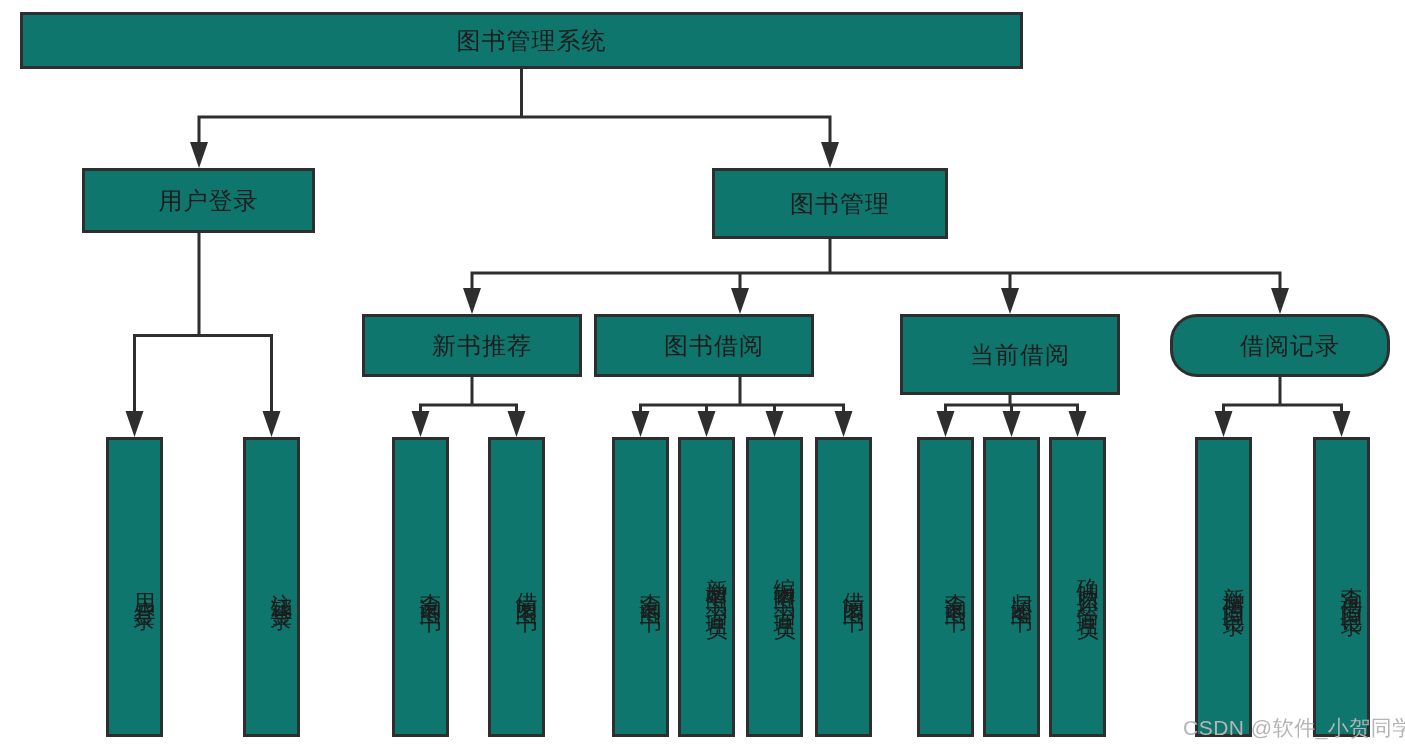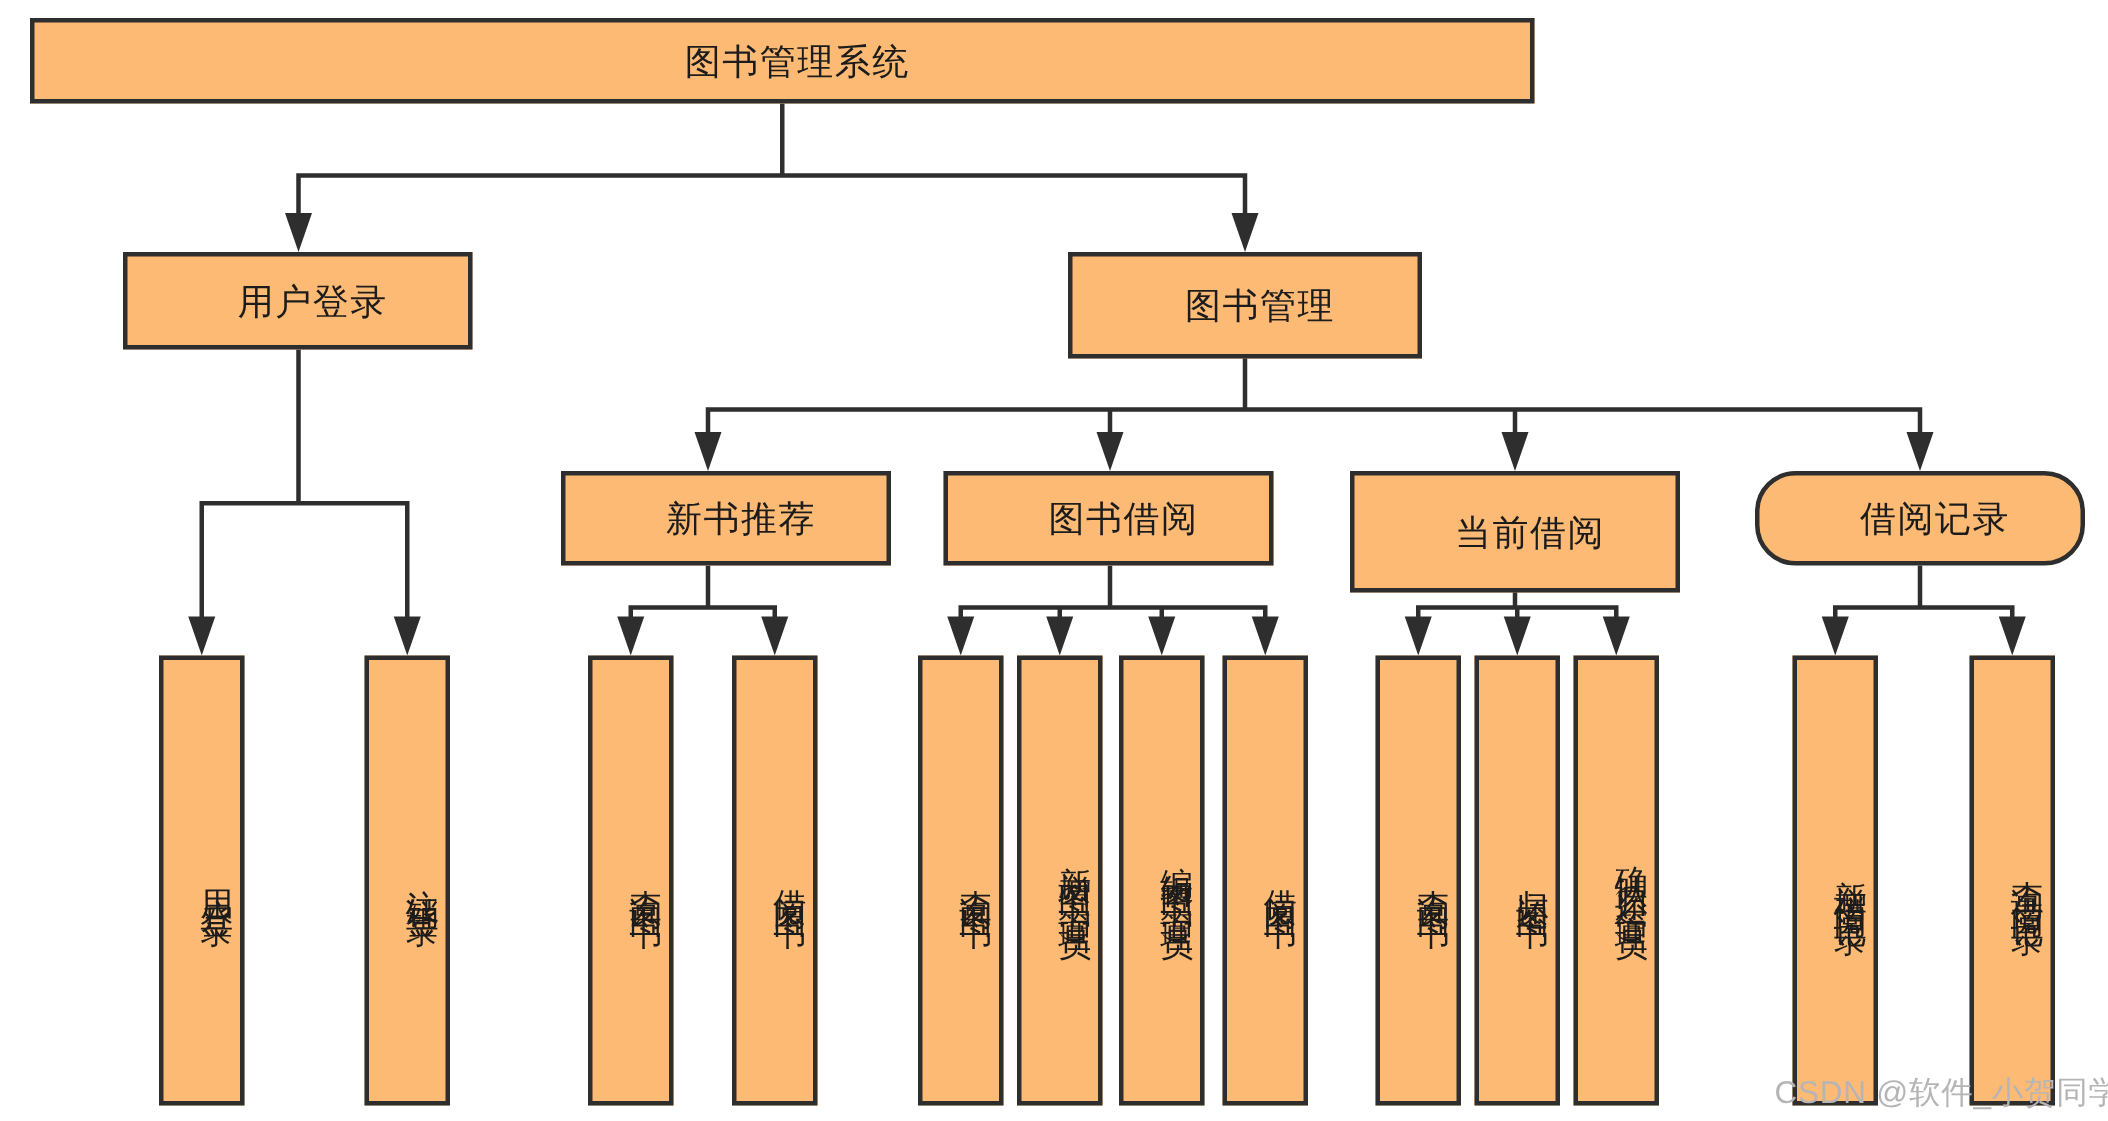--- a/index.html
+++ b/index.html
@@ -15,21 +15,21 @@
     width:1405px;height:747px;
     background:var(--bg);
     overflow:hidden;
   }
   .connector{position:absolute;left:0;top:0;z-index:1;}
   .connector path{stroke:var(--line);stroke-width:3;fill:none;}
   .connector polygon{fill:var(--line);stroke:none;}
   .node{
     position:absolute;
     box-sizing:border-box;
-    background:#fdba74;
+    background:#0f766e;
     border:3px solid var(--line);
     color:var(--text);
     display:flex;align-items:center;justify-content:center;
     text-align:left;
     z-index:2;
     font-size:24px;
     letter-spacing:1px;
     white-space:nowrap;
     padding-left:20px;
   }
@@ -41,22 +41,22 @@
   .leaf span{
     writing-mode:vertical-rl;
     text-orientation:mixed;
     letter-spacing:6px;
     line-height:1;
   }
   
   .b-root{left:20px;top:12px;width:1003px;height:57px;}
   .b-l2a{left:82px;top:168px;width:233px;height:65px;}
   .b-l2b{left:712px;top:168px;width:236px;height:71px;}
-  .b-l3a{left:374px;top:314px;width:220px;height:63px;}
-  .b-l3b{left:629px;top:314px;width:220px;height:63px;}
+  .b-l3a{left:362px;top:314px;width:220px;height:63px;}
+  .b-l3b{left:594px;top:314px;width:220px;height:63px;}
   .b-l3c{left:900px;top:314px;width:220px;height:81px;}
   .b-l3d{left:1170px;top:314px;width:220px;height:63px;border-radius:27px;}
   
   .b1{left:106px;}  .b2{left:243px;}
   .b3{left:392px;}  .b4{left:488px;}
   .b5{left:612px;}  .b6{left:678px;}
   .b7{left:746px;}  .b8{left:815px;}
   .b9{left:917px;}  .b10{left:983px;}
   .b11{left:1049px;}
   .b12{left:1195px;} .b13{left:1313px;}

